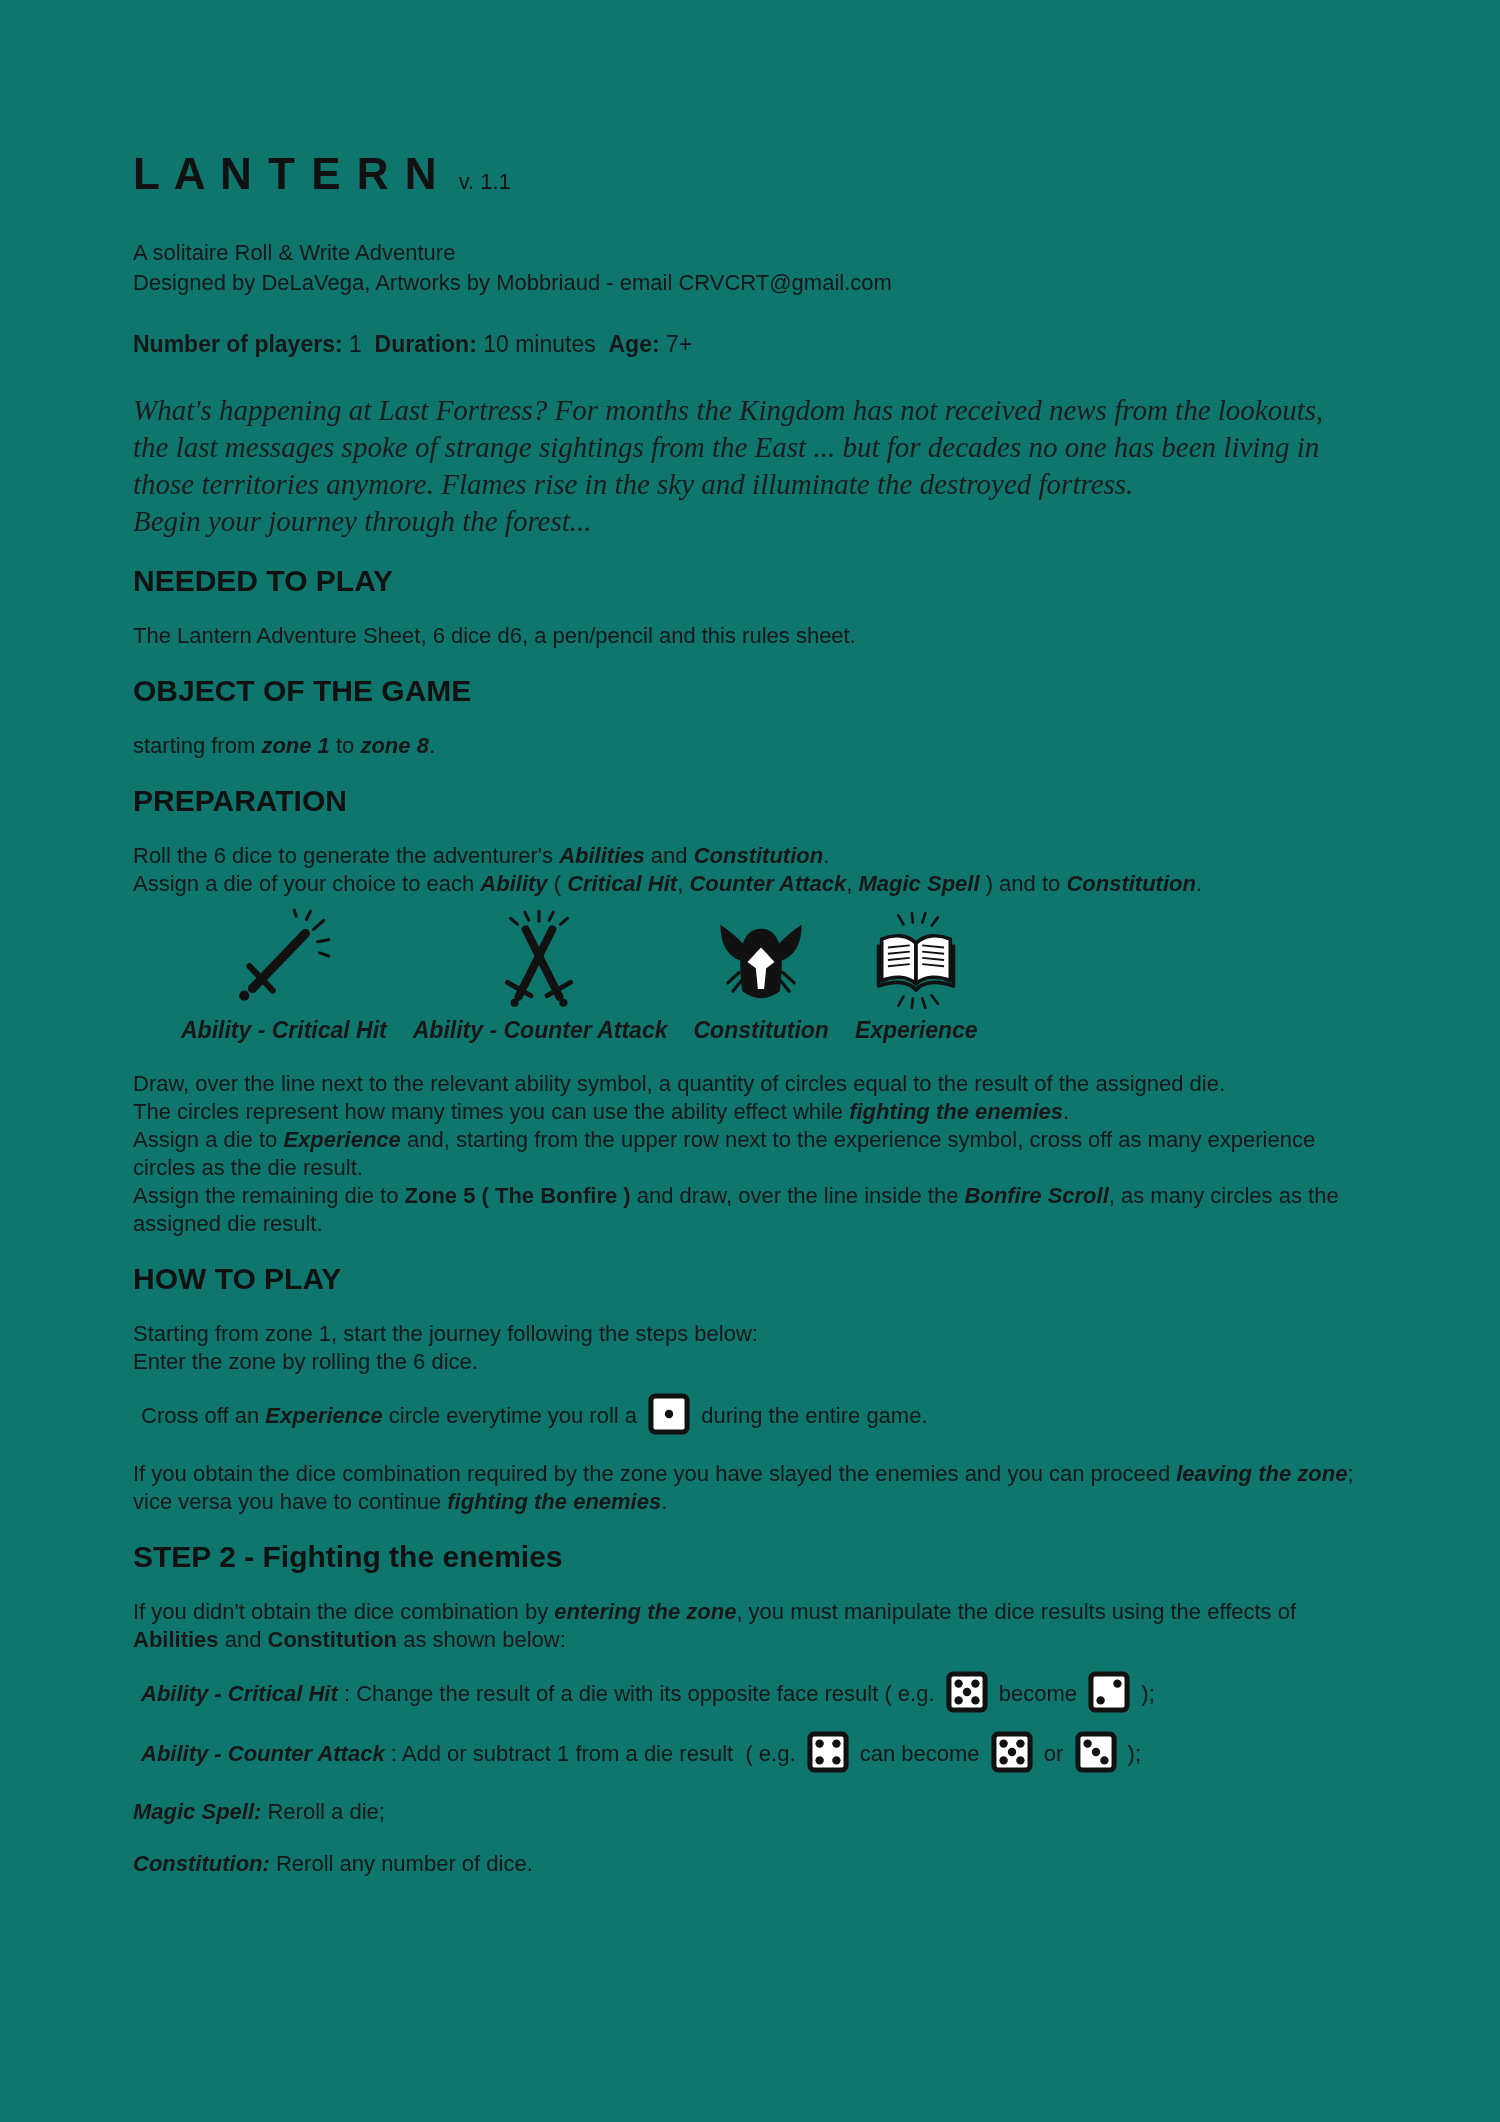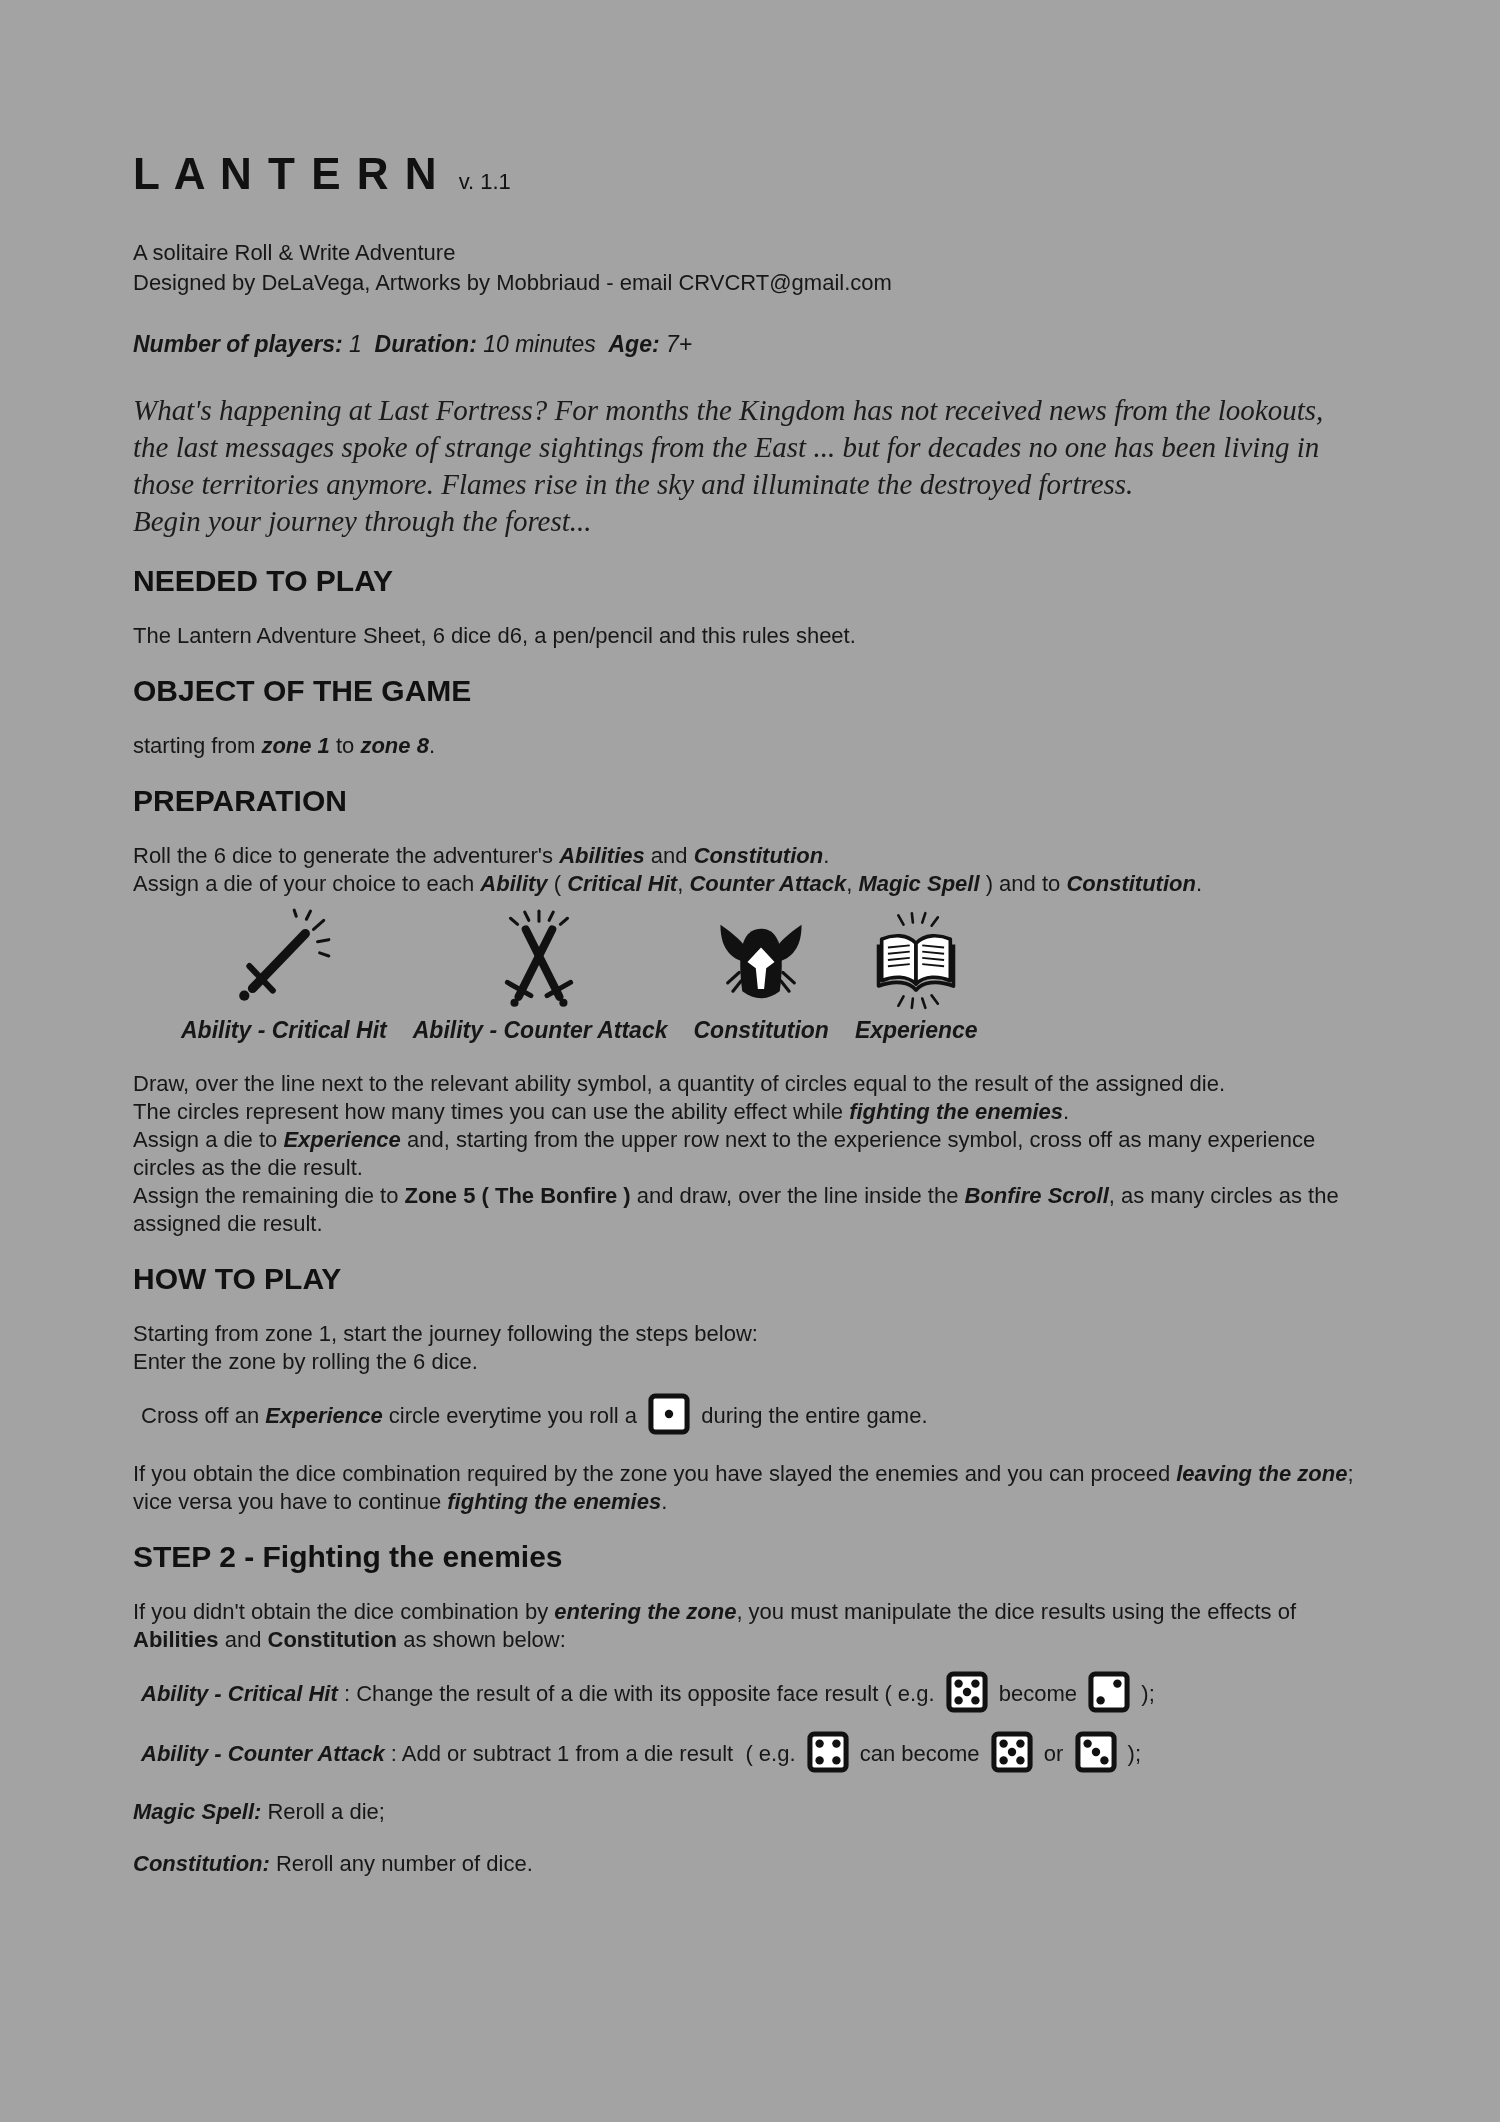--- a/index.html
+++ b/index.html
@@ -1,28 +1,28 @@
 <!DOCTYPE html>
 <html><head>
 <meta charset="utf-8">
 <style>
   html,body{margin:0;padding:0;background:#fff;}
   .page{
     width:1500px;height:2122px;box-sizing:border-box;
     padding:160px 120px 0 133px;
-    background:#a3a3a3;color:#171717;
+    background:#0f766e;color:#171717;
     font-family:"Liberation Sans",sans-serif;
     font-size:22px;line-height:28px;
     overflow:hidden;
   }
   .title-row{white-space:nowrap;margin-bottom:42px;}
   .title{font-size:44px;font-weight:bold;letter-spacing:2px;color:#111;}
   .version{font-size:22px;margin-left:14px;color:#111;}
   .byline div{line-height:30px;}
-  .meta{margin-top:32px;font-size:23px;white-space:pre-wrap;font-style:italic;}
+  .meta{margin-top:32px;font-size:23px;white-space:pre-wrap;}
   .flavor{
     margin-top:34px;
     font-family:"Liberation Serif",serif;font-style:italic;
     font-size:29px;line-height:37px;color:#1c1c1c;
   }
   h2{
     font-size:30px;line-height:30px;font-weight:bold;color:#111;
     margin:26px 0 26px 0;
   }
   .line{white-space:pre-wrap;}

